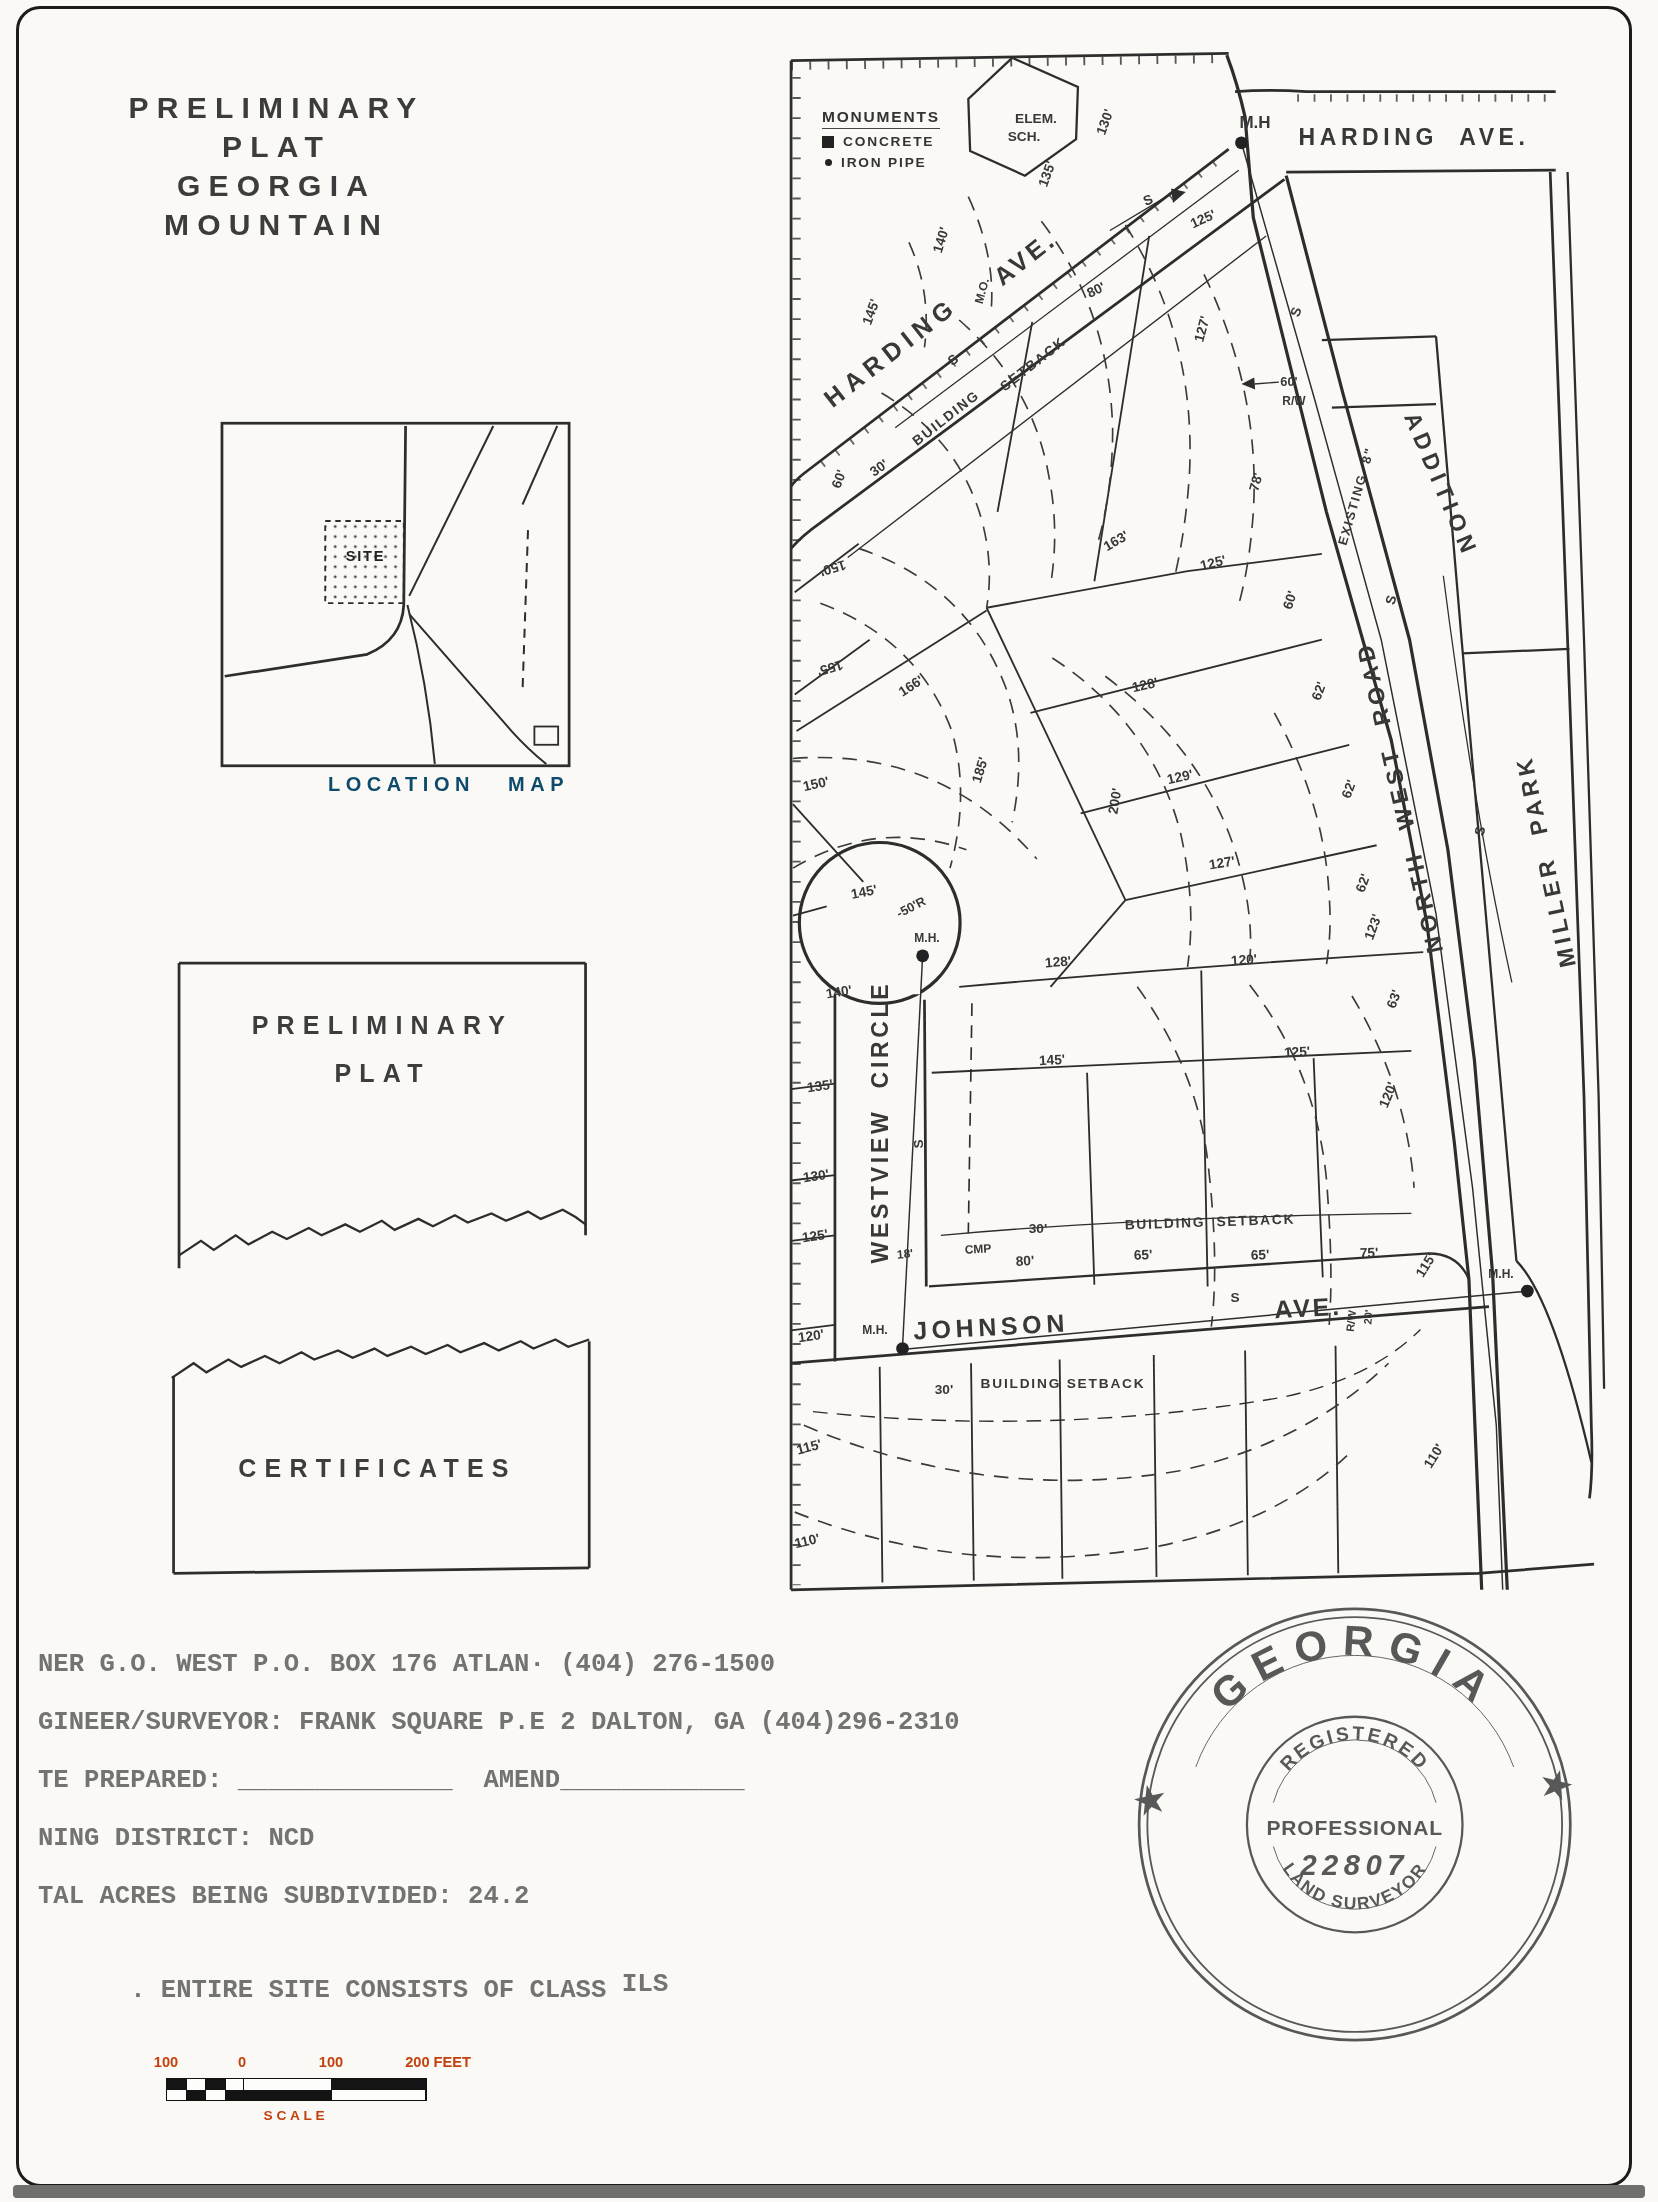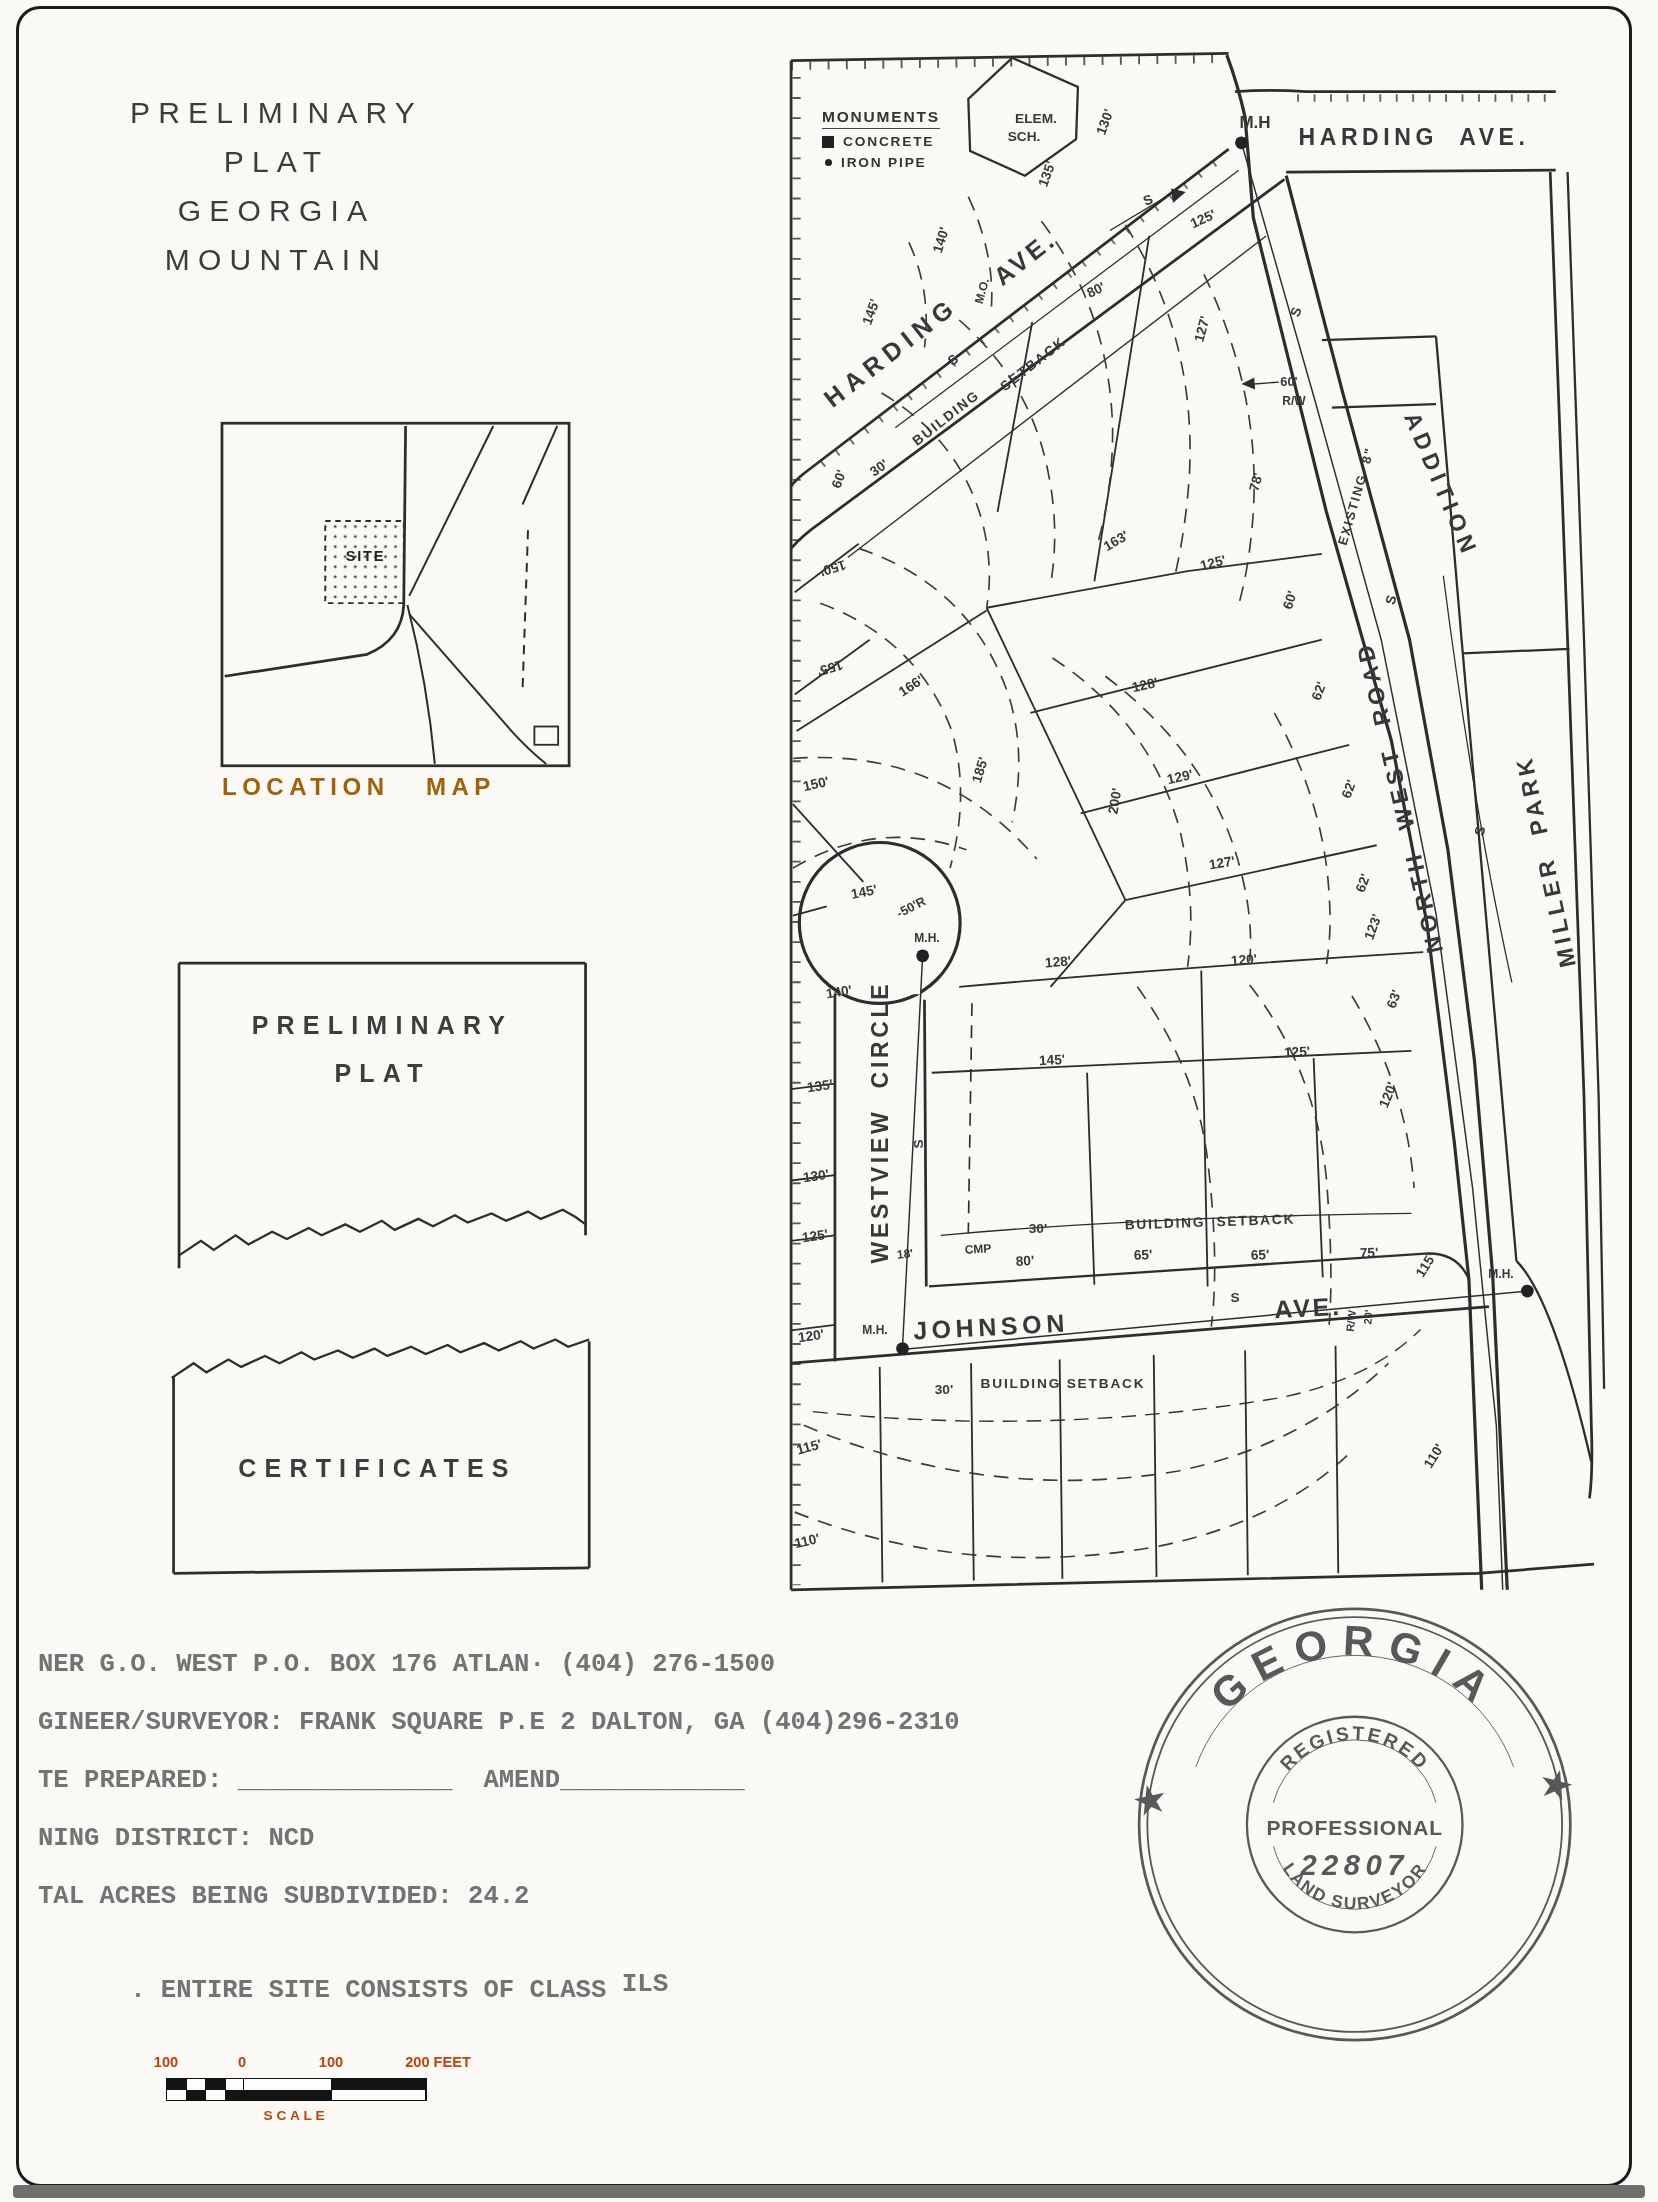--- a/index.html
+++ b/index.html
@@ -4,24 +4,24 @@
 <style>
   :root{ --ink:#2d2d2d; --paper:#faf9f6; }
   html,body{margin:0;padding:0;background:#dcdad5;}
   .sheet{position:relative;width:1658px;height:2203px;background:var(--paper);
          font-family:"Liberation Sans",sans-serif;color:var(--ink);overflow:hidden;}
   .frame{position:absolute;left:16.4px;top:5.5px;width:1610px;height:2175px;
          border:3.7px solid #1b1b1b;border-radius:24px;pointer-events:none;}
   .scan-bottom{position:absolute;left:12.8px;top:2185px;width:1632px;height:12.8px;background:#6f6f6d;border-radius:3.7px;}
 
   .title-block{position:absolute;left:80px;top:88px;width:393px;text-align:center;
-               font-size:30px;font-weight:400;letter-spacing:8.2px;line-height:49px;color:#3c3c3c;}
-
-  .loc-caption{position:absolute;left:222px;top:773px;width:347px;text-align:left;
-               font-size:24px;font-weight:700;letter-spacing:5.5px;white-space:pre;color:#a16207;}
+               font-size:30px;font-weight:700;letter-spacing:8.2px;line-height:39px;color:#3c3c3c;}
+
+  .loc-caption{position:absolute;left:222px;top:773px;width:347px;text-align:right;
+               font-size:20px;font-weight:700;letter-spacing:5.5px;white-space:pre;color:#0c4a6e;}
   .site-label{position:absolute;left:326px;top:548px;width:79px;text-align:center;
               font-size:14.6px;font-weight:700;letter-spacing:1.8px;color:#222;}
 
   .legend{position:absolute;left:822px;top:108px;font-weight:700;color:#333;}
   .legend-title{font-size:15.5px;letter-spacing:1.8px;border-bottom:1.8px solid #444;padding-bottom:1.8px;}
   .legend-row{display:flex;align-items:center;gap:9.1px;margin-top:5.5px;font-size:13.7px;letter-spacing:1.8px;}
   .sym-sq{width:12px;height:12px;background:#222;display:inline-block;}
   .sym-dot{width:7.3px;height:7.3px;background:#222;border-radius:50%;display:inline-block;margin-left:2.7px;}
 
   .plab{position:absolute;white-space:pre;font-weight:600;color:#383838;transform-origin:center;}

